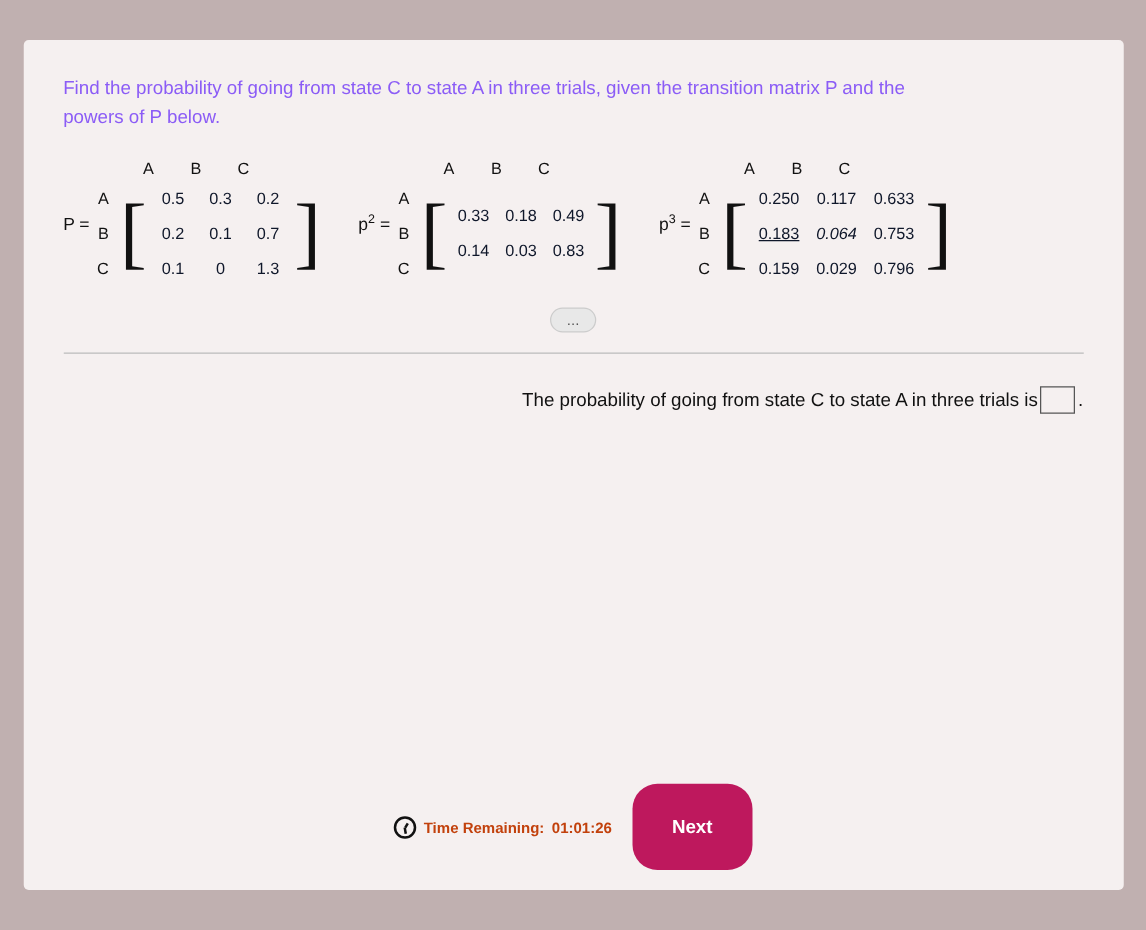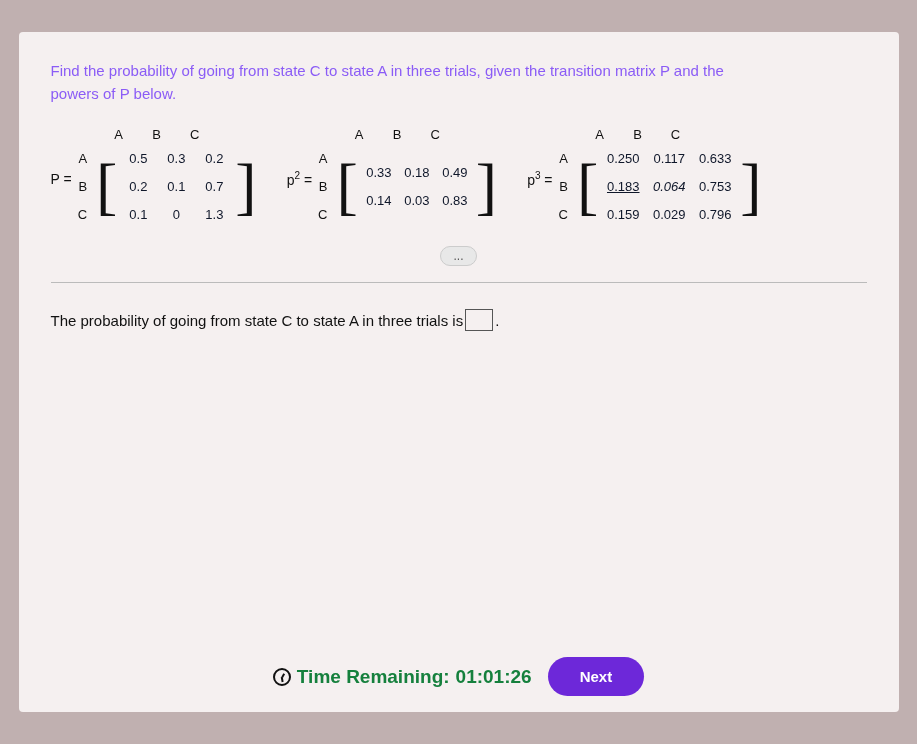--- a/index.html
+++ b/index.html
@@ -156,20 +156,21 @@
       color: #555;
     }
 
     .answer-row {
       font-size: 15px;
       color: #111;
       margin-top: 8px;
       display: flex;
       align-items: center;
       gap: 2px;
+      justify-content: flex-end;
     }
 
     .answer-box {
       display: inline-block;
       width: 28px;
       height: 22px;
       border: 1.5px solid #555;
       vertical-align: middle;
     }
 
@@ -181,22 +182,22 @@
       display: flex;
       align-items: center;
       justify-content: center;
       gap: 16px;
     }
 
     .time-remaining {
       display: flex;
       align-items: center;
       gap: 6px;
-      font-size: 19px;
-      color: #15803d;
+      font-size: 12px;
+      color: #c2410c;
       font-weight: 600;
     }
 
     .clock-icon {
       width: 18px;
       height: 18px;
       border: 2px solid #111;
       border-radius: 50%;
       display: inline-flex;
       align-items: center;
@@ -220,25 +221,25 @@
       width: 5px;
       height: 1.5px;
       background: #111;
       top: 50%;
       left: 50%;
       transform-origin: left center;
       transform: translateY(-50%) rotate(80deg);
     }
 
     .next-btn {
-      background: #6d28d9;
+      background: #be185d;
       color: #fff;
       border: none;
       border-radius: 20px;
-      padding: 11px 32px;
+      padding: 26px 32px;
       font-size: 15px;
       font-weight: 600;
       cursor: pointer;
     }
 
     
     sup {
       font-size: 10px;
     }
 

